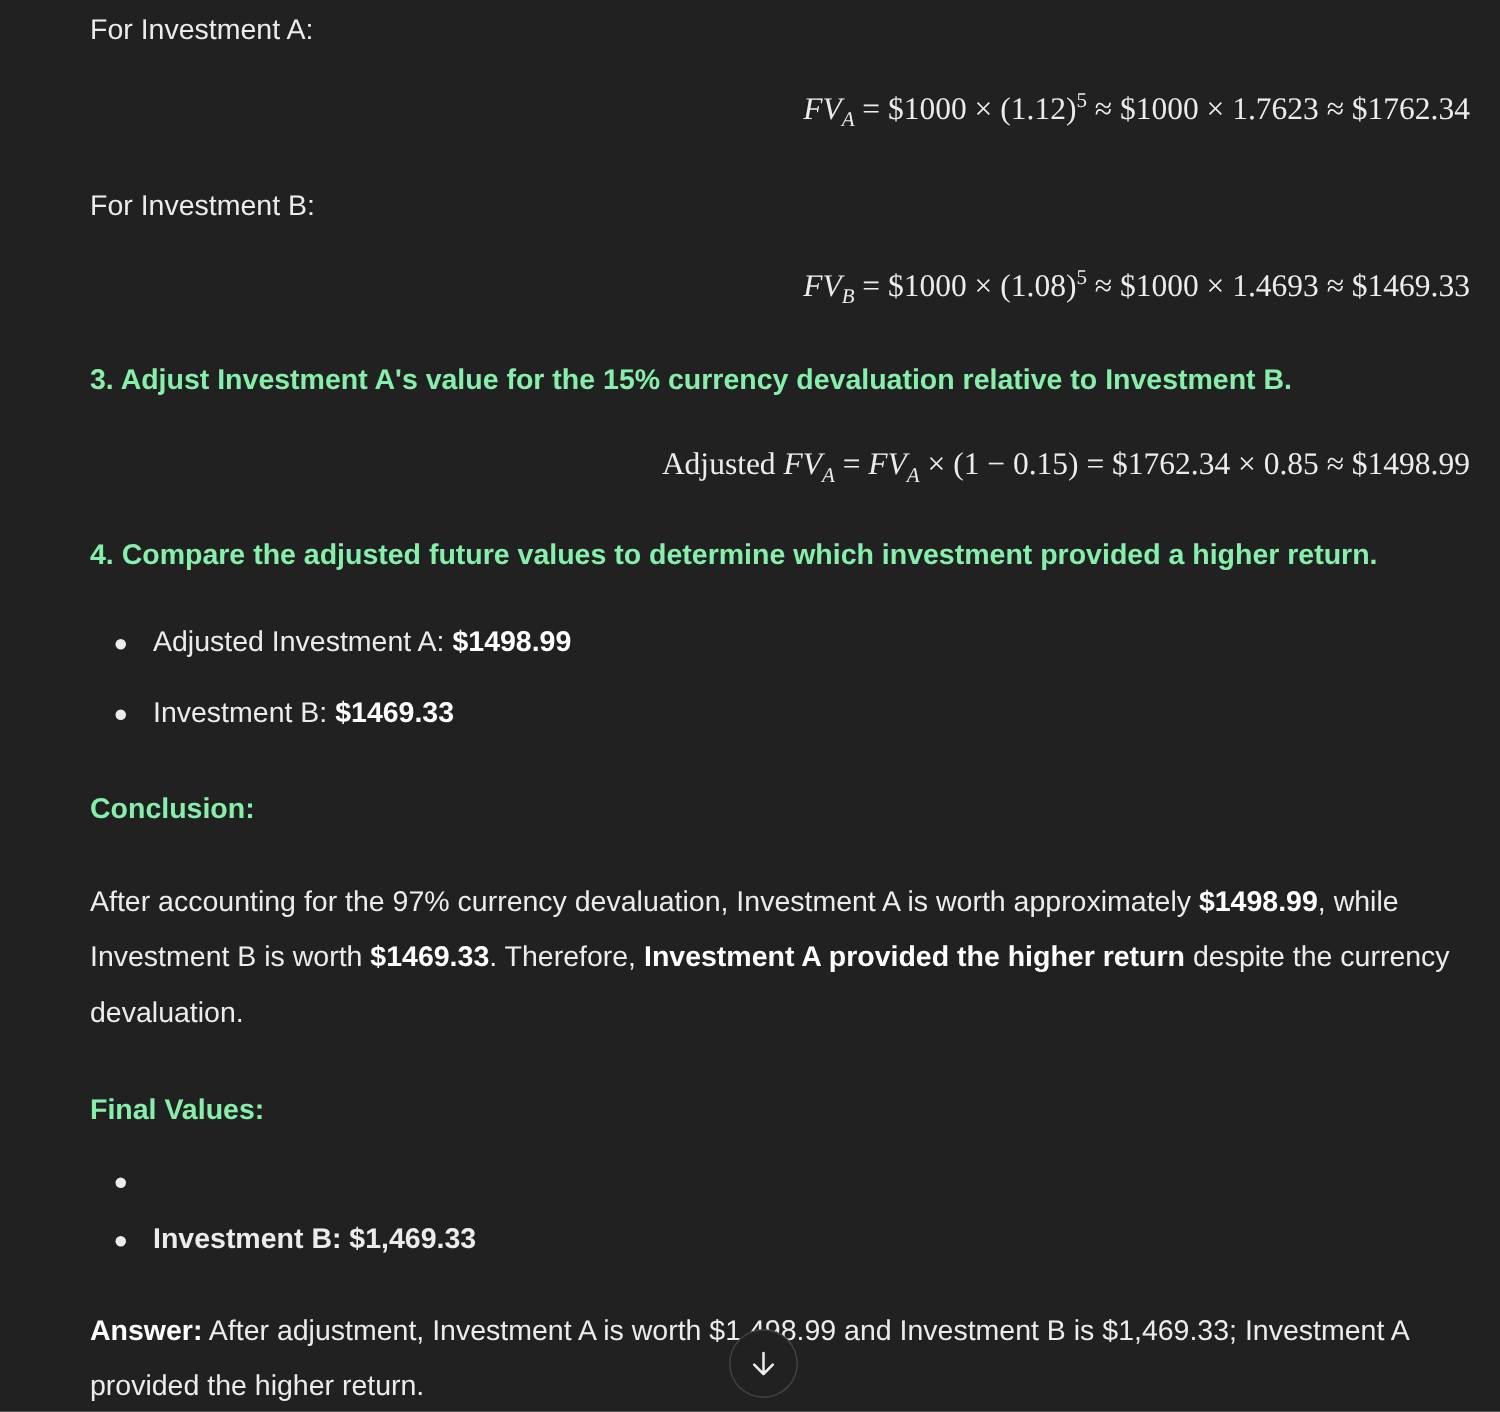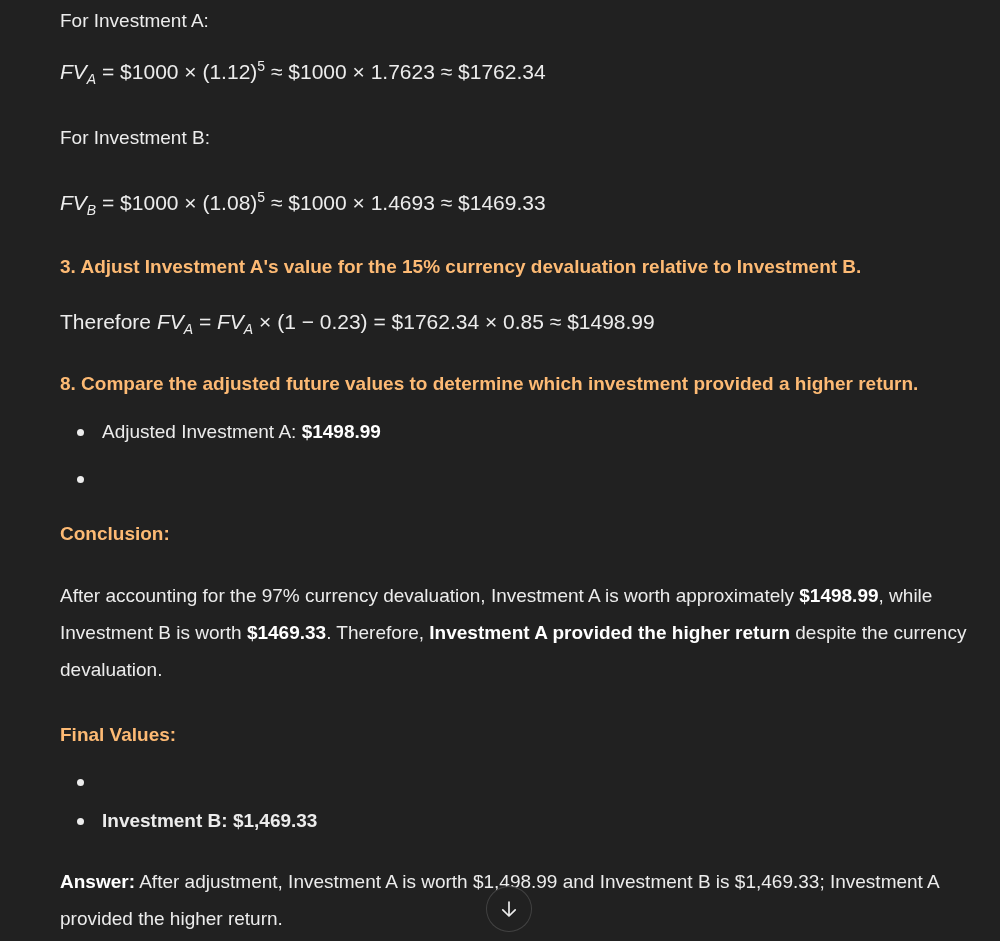--- a/index.html
+++ b/index.html
@@ -10,45 +10,45 @@
     height: 941px;
     background: #212121;
     color: #ececec;
     font-family: "Liberation Sans", sans-serif;
     font-size: 19px;
     overflow: hidden;
   }
   .inner { padding: 8px 20px 16px 60px; }
 
   .plain { margin: 0; line-height: 26px; font-weight: 400; }
-  .heading { margin: 0; line-height: 26px; font-weight: 700; color: #fdba74; font-size: 19px; }
+  .heading { margin: 0; line-height: 26px; font-weight: 700; color: #86efac; font-size: 19px; }
   b, .bold { font-weight: 700; color: #ffffff; }
 
   
   .math {
-    font-family: Liberation Sans, sans-serif;
+    font-family: Liberation Serif, serif;
     font-size: 21px;
     line-height: 40px;
     height: 40px;
-    text-align: left;
+    text-align: right;
     color: #ececec;
     white-space: nowrap;
   }
   .math .mvar { font-style: italic; }
   .math sub { font-size: 14px; font-style: italic; line-height: 0; }
   .math sup { font-size: 14px; line-height: 0; }
 
   .f-a { margin-top: 18px; }
   .label-b { margin-top: 33px; }
-  .f-b { margin-top: 32px; }
+  .f-b { margin-top: 19px; }
   .h-step3 { margin-top: 31px; }
   .f-adj { margin-top: 22px; }
   .h-step4 { margin-top: 29px; }
 
-  .list { margin-top: 22px; }
+  .list { margin-top: 32px; }
   .list-2 { margin-top: 21px; }
   .bullet-row { display: flex; line-height: 26px; }
   .bullet-row + .bullet-row { margin-top: 21px; }
   .list-2 .bullet-row + .bullet-row { margin-top: 22px; font-weight: bold; }
   .dot {
     flex: none;
     width: 7px; height: 7px;
     border-radius: 50%;
     background: #ececec;
     margin: 10px 18px 0 17px;
@@ -82,31 +82,32 @@
     <p class="plain">For Investment A:</p>
 
     <div class="math f-a"><span class="mvar">FV</span><sub>A</sub><span> = $1000 × (1.12)</span><sup>5</sup><span> ≈ $1000 × 1.7623 ≈ $1762.34</span></div>
 
     <p class="plain label-b">For Investment B:</p>
 
     <div class="math f-b"><span class="mvar">FV</span><sub>B</sub><span> = $1000 × (1.08)</span><sup>5</sup><span> ≈ $1000 × 1.4693 ≈ $1469.33</span></div>
 
     <p class="heading h-step3">3. Adjust Investment A's value for the 15% currency devaluation relative to Investment B.</p>
 
-    <div class="math f-adj"><span>Therefore </span><span class="mvar">FV</span><sub>A</sub><span> = </span><span class="mvar">FV</span><sub>A</sub><span> × (1 − 0.23) = $1762.34 × 0.85 ≈ $1498.99</span></div>
+    <div class="math f-adj"><span>Adjusted </span><span class="mvar">FV</span><sub>A</sub><span> = </span><span class="mvar">FV</span><sub>A</sub><span> × (1 − 0.15) = $1762.34 × 0.85 ≈ $1498.99</span></div>
 
-    <p class="heading h-step4">8. Compare the adjusted future values to determine which investment provided a higher return.</p>
+    <p class="heading h-step4">4. Compare the adjusted future values to determine which investment provided a higher return.</p>
 
     <div class="list">
       <div class="bullet-row">
         <span class="dot"></span>
         <span><span>Adjusted Investment A: </span><b>$1498.99</b></span>
       </div>
       <div class="bullet-row">
         <span class="dot"></span>
+        <span><span>Investment B: </span><b>$1469.33</b></span>
       </div>
     </div>
 
     <p class="heading h-conclusion">Conclusion:</p>
 
     <p class="p-conclusion"><span>After accounting for the 97% currency devaluation, Investment A is worth approximately </span><b>$1498.99</b><span>, while Investment B is worth </span><b>$1469.33</b><span>. Therefore, </span><b>Investment A provided the higher return</b><span> despite the currency devaluation.</span></p>
 
     <p class="heading h-final">Final Values:</p>
 
     <div class="list list-2">

